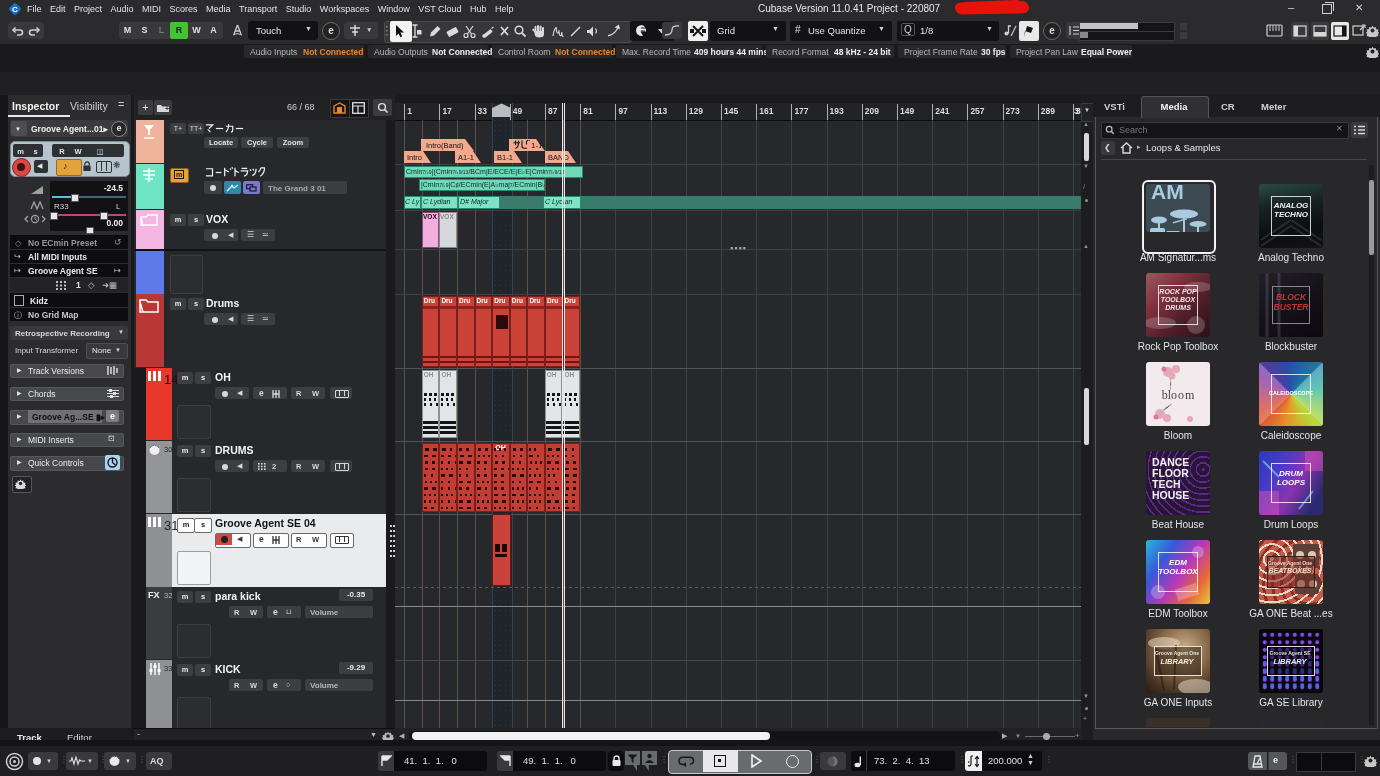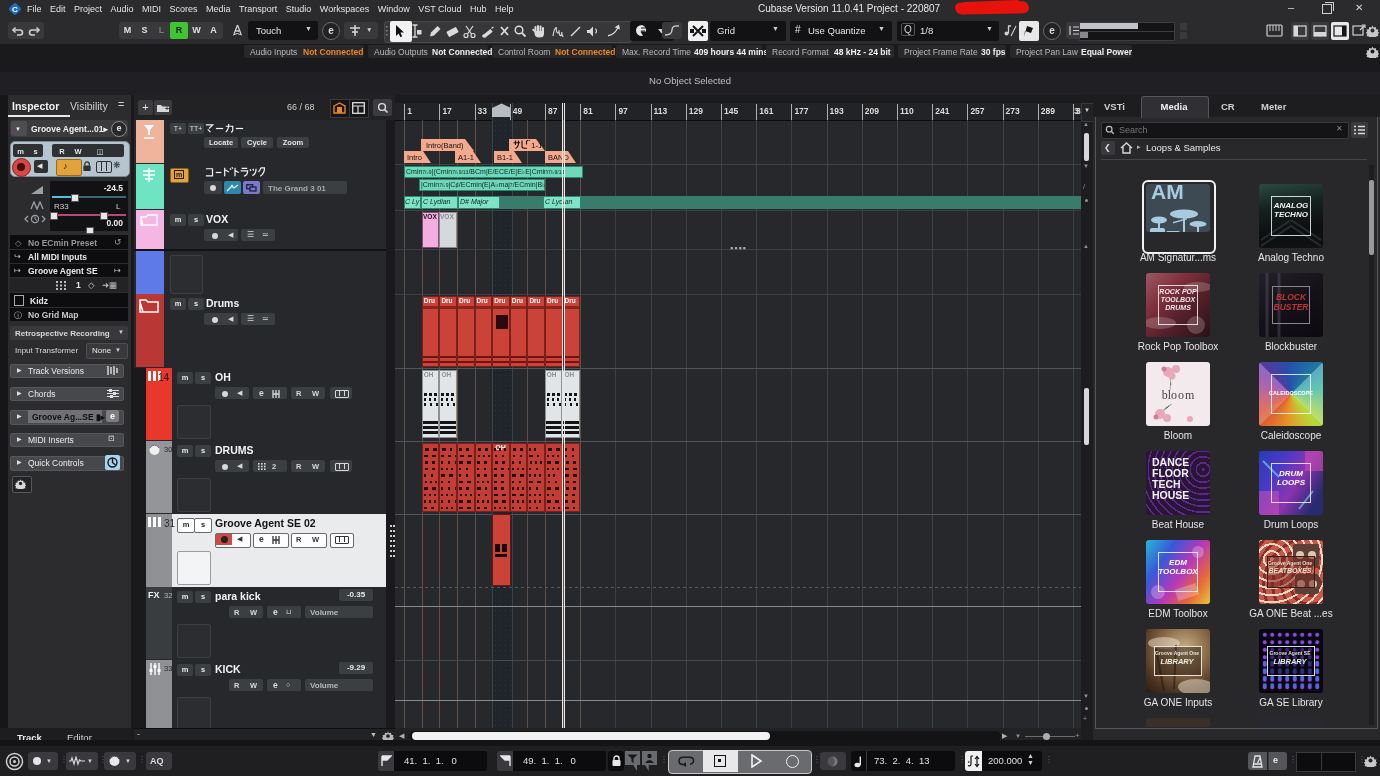--- a/index.html
+++ b/index.html
@@ -211,21 +211,20 @@
     <div class="abs txt" style="left:1016px;top:3px;color:#b9b9bb;">Project Pan Law</div>
     <div class="abs txt" style="left:1081px;top:3px;color:#f0f0f0;font-weight:bold;">Equal Power</div>
     <svg class="abs" style="left:1366px;top:1px;" width="13" height="13" viewBox="0 0 13 13">
         <path d="M6.5 1.5 l1 2 2.2-.6 .4 2.3 2.3.4-.6 2.2 2 1-2 1 .6 2.2-2.3.4-.4 2.3-2.2-.6-1 2-1-2-2.2.6-.4-2.3-2.3-.4 .6-2.2-2-1 2-1-.6-2.2 2.3-.4 .4-2.3 2.2.6z" fill="#c8c8c8"></path>
         <circle cx="6.5" cy="6.5" r="2" fill="#1a1a1c"></circle>
       </svg>
   </div>
 
   <div class="abs" id="inforow" style="left:0;top:59px;width:1380px;height:36px;background:#1a1a1d;">
       <div class="abs" style="left:0;top:13px;width:1380px;height:23px;background:#202024;"></div>
-    <div class="abs txt" style="left:0;top:16px;width:1380px;text-align:center;font-size:9.5px;color:#c0c0c0;">No Object Selected</div>
   </div>
 
   <div class="abs" id="main" style="left:0;top:95px;width:1380px;height:651px;background:#161618;">
     <div class="abs" id="inspector" style="left:8px;top:0;width:123px;height:651px;background:#2c2c2e;border-right:3px solid #1a1a1c;">
 
       <div class="abs txt" style="left:4px;top:5px;font-size:10.5px;font-weight:bold;color:#f2f2f2;">Inspector</div>
       <div class="abs" style="left:0px;top:20px;width:62px;height:2px;background:#e8e8e8;"></div>
       <div class="abs txt" style="left:62px;top:5px;font-size:10.5px;color:#cfcfcf;">Visibility</div>
       <div class="abs txt" style="left:110px;top:3px;font-size:11px;color:#cfcfcf;">=</div>
 
@@ -490,21 +489,21 @@
       <div class="abs" style="left:0;top:273px;width:252px;height:73px;background:#26282b;border-bottom:1px solid #45484c;"></div>
       <div class="abs" style="left:0;top:273px;width:12px;height:73px;background:#1a1a1c;"></div>
       <div class="abs" style="left:12px;top:273px;width:26px;height:72px;background:#e8372b;background-image:radial-gradient(#c02318 0.6px, transparent 0.7px);background-size:4px 4px;"></div>
       <svg class="abs" style="left:14px;top:276px;" width="13" height="10" viewBox="0 0 13 10">
           <g fill="#fff">
             <rect x="0" y="0" width="3" height="10"></rect>
             <rect x="5" y="0" width="3" height="10"></rect>
             <rect x="10" y="0" width="3" height="10"></rect>
           </g>
         </svg>
-      <div class="abs txt" style="left:24px;top:277px;font-size:10px;color:#2a0a08;">14</div>
+      <div class="abs txt" style="left:30px;top:277px;font-size:13px;color:#2a0a08;">14</div>
       <div class="abs" style="left:43px;top:277px;width:16px;height:12px;background:#3c3f42;border-radius:2px;color:#e8e8e8;font-size:7.5px;font-weight:bold;text-align:center;line-height:12px;">m</div>
       <div class="abs" style="left:61px;top:277px;width:16px;height:12px;background:#3c3f42;border-radius:2px;color:#e8e8e8;font-size:7.5px;font-weight:bold;text-align:center;line-height:12px;">s</div>
       <div class="abs txt" style="left:81px;top:276px;font-size:10.5px;font-weight:bold;color:#f4f4f4;">OH</div>
       <div class="abs" style="left:81px;top:292px;width:34px;height:12px;background:#3c3f42;border-radius:2px;"></div>
       <div class="abs" style="left:88px;top:296px;width:6px;height:6px;background:#d8d8d8;border-radius:3px;"></div>
       <div class="abs txt" style="left:103px;top:294px;font-size:7px;color:#d8d8d8;">◀</div>
       <div class="abs" style="left:119px;top:292px;width:34px;height:12px;background:#3c3f42;border-radius:2px;color:#d8d8d8;"></div>
       <div class="abs txt" style="left:125px;top:293px;font-size:8.5px;font-weight:bold;color:#d8d8d8;">e</div>
       <svg class="abs" style="left:138px;top:295px;" width="9" height="8" viewBox="0 0 9 8">
           <path d="M1 0 v8 M4 0 v8 M7 0 v8 M1 4 h6" stroke="#d8d8d8" stroke-width="1.3"></path>
@@ -557,24 +556,24 @@
       <div class="abs" style="left:0;top:419px;width:252px;height:73px;background:#e9ebed;"></div>
       <div class="abs" style="left:0;top:419px;width:12px;height:73px;background:#1a1a1c;"></div>
       <div class="abs" style="left:12px;top:419px;width:26px;height:73px;background:#8f9194;"></div>
       <svg class="abs" style="left:14px;top:422px;" width="13" height="10" viewBox="0 0 13 10">
           <g fill="#fff">
             <rect x="0" y="0" width="3" height="10"></rect>
             <rect x="5" y="0" width="3" height="10"></rect>
             <rect x="10" y="0" width="3" height="10"></rect>
           </g>
         </svg>
-      <div class="abs txt" style="left:30px;top:423px;font-size:10px;color:#28282a;">31</div>
+      <div class="abs txt" style="left:30px;top:423px;font-size:13px;color:#28282a;">31</div>
       <div class="abs" style="left:43px;top:423px;width:16px;height:13px;background:#fdfdfd;border:1px solid #6a6a6e;border-radius:2px;color:#222;font-size:7.5px;font-weight:bold;text-align:center;line-height:12px;">m</div>
       <div class="abs" style="left:60px;top:423px;width:16px;height:13px;background:#fdfdfd;border:1px solid #6a6a6e;border-radius:2px;color:#222;font-size:7.5px;font-weight:bold;text-align:center;line-height:12px;">s</div>
-      <div class="abs txt" style="left:81px;top:422px;font-size:10.5px;font-weight:bold;color:#131315;">Groove Agent SE 02</div>
+      <div class="abs txt" style="left:81px;top:422px;font-size:10.5px;font-weight:bold;color:#131315;">Groove Agent SE 04</div>
       <div class="abs" style="left:81px;top:438px;width:34px;height:13px;background:#fdfdfd;border:1px solid #6a6a6e;border-radius:2px;"></div>
       <div class="abs" style="left:82px;top:439px;width:16px;height:11px;background:#d04a44;"></div>
       <div class="abs" style="left:87px;top:441px;width:7px;height:7px;background:#222;border-radius:4px;"></div>
       <div class="abs txt" style="left:103px;top:440px;font-size:7px;color:#333;">◀</div>
       <div class="abs" style="left:119px;top:438px;width:34px;height:13px;background:#fdfdfd;border:1px solid #6a6a6e;border-radius:2px;"></div>
       <div class="abs txt" style="left:125px;top:439px;font-size:8.5px;font-weight:bold;color:#333;">e</div>
       <svg class="abs" style="left:138px;top:441px;" width="9" height="8" viewBox="0 0 9 8">
           <path d="M1 0 v8 M4 0 v8 M7 0 v8 M1 4 h6" stroke="#333" stroke-width="1.3"></path>
         </svg>
       <div class="abs" style="left:157px;top:438px;width:34px;height:13px;background:#fdfdfd;border:1px solid #6a6a6e;border-radius:2px;"></div>
@@ -671,21 +670,21 @@
       <div class="abs txt" style="left:329.0px;top:11px;font-size:8.5px;font-weight:bold;color:#dcdcdc;">145</div>
       <div class="abs" style="left:361.2px;top:9px;width:1px;height:16px;background:#aeb0b2;"></div>
       <div class="abs txt" style="left:364.2px;top:11px;font-size:8.5px;font-weight:bold;color:#dcdcdc;">161</div>
       <div class="abs" style="left:396.4px;top:9px;width:1px;height:16px;background:#aeb0b2;"></div>
       <div class="abs txt" style="left:399.4px;top:11px;font-size:8.5px;font-weight:bold;color:#dcdcdc;">177</div>
       <div class="abs" style="left:431.6px;top:9px;width:1px;height:16px;background:#aeb0b2;"></div>
       <div class="abs txt" style="left:434.6px;top:11px;font-size:8.5px;font-weight:bold;color:#dcdcdc;">193</div>
       <div class="abs" style="left:466.8px;top:9px;width:1px;height:16px;background:#aeb0b2;"></div>
       <div class="abs txt" style="left:469.8px;top:11px;font-size:8.5px;font-weight:bold;color:#dcdcdc;">209</div>
       <div class="abs" style="left:502.0px;top:9px;width:1px;height:16px;background:#aeb0b2;"></div>
-      <div class="abs txt" style="left:505.0px;top:11px;font-size:8.5px;font-weight:bold;color:#dcdcdc;">110</div>
+      <div class="abs txt" style="left:505.0px;top:11px;font-size:8.5px;font-weight:bold;color:#dcdcdc;">149</div>
       <div class="abs" style="left:537.2px;top:9px;width:1px;height:16px;background:#aeb0b2;"></div>
       <div class="abs txt" style="left:540.2px;top:11px;font-size:8.5px;font-weight:bold;color:#dcdcdc;">241</div>
       <div class="abs" style="left:572.4px;top:9px;width:1px;height:16px;background:#aeb0b2;"></div>
       <div class="abs txt" style="left:575.4px;top:11px;font-size:8.5px;font-weight:bold;color:#dcdcdc;">257</div>
       <div class="abs" style="left:607.6px;top:9px;width:1px;height:16px;background:#aeb0b2;"></div>
       <div class="abs txt" style="left:610.6px;top:11px;font-size:8.5px;font-weight:bold;color:#dcdcdc;">273</div>
       <div class="abs" style="left:642.8px;top:9px;width:1px;height:16px;background:#aeb0b2;"></div>
       <div class="abs txt" style="left:645.8px;top:11px;font-size:8.5px;font-weight:bold;color:#dcdcdc;">289</div>
       <div class="abs" style="left:678.0px;top:9px;width:1px;height:16px;background:#aeb0b2;"></div>
       <div class="abs txt" style="left:681.0px;top:11px;font-size:8.5px;font-weight:bold;color:#dcdcdc;">3</div>

